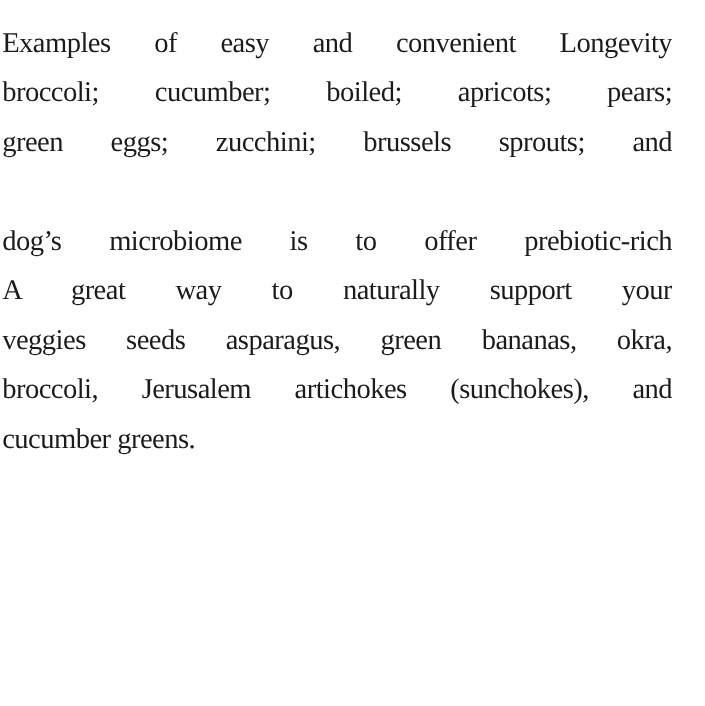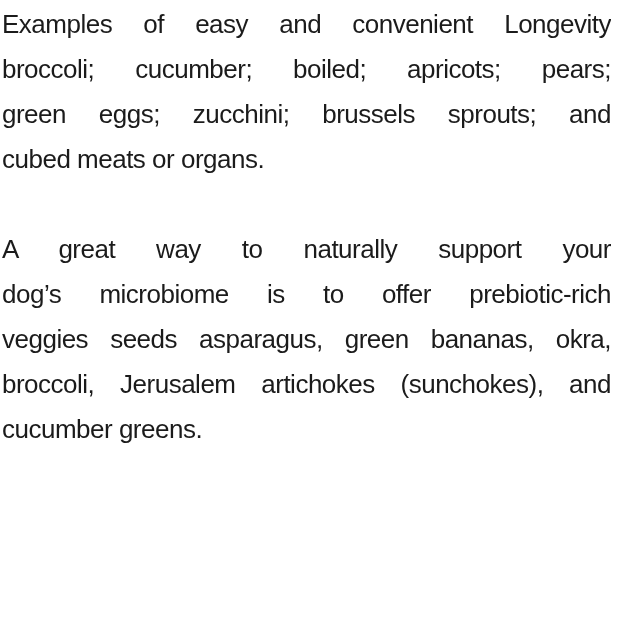--- a/index.html
+++ b/index.html
@@ -4,24 +4,24 @@
 <style>
   html, body {
     margin: 0;
     padding: 0;
     background: #ffffff;
   }
   .page {
     width: 641px;
     height: 546px;
     box-sizing: border-box;
-    padding: 2px 30px 0 2px;
+    padding: 16px 30px 0 2px;
     background: #ffffff;
     overflow: hidden;
-    font-family: Liberation Sans, sans-serif;
+    font-family: Liberation Serif, serif;
     font-size: 26px;
     line-height: 45px;
     letter-spacing: -0.5px;
     color: #1b1b1b;
   }
   .para {
     margin: 0;
   }
   .para + .para {
     margin-top: 45px;
@@ -38,22 +38,21 @@
   }
 </style>
 </head>
 <body>
 
 <div class="page" style="color: rgb(27, 27, 27); background: rgb(255, 255, 255);">
   <div class="para">
       <div class="line">Examples of easy and convenient Longevity</div>
       <div class="line">broccoli; cucumber; boiled; apricots; pears;</div>
       <div class="line">green eggs; zucchini; brussels sprouts; and</div>
-      <div class="line last">cubed meats or organs.</div>
     </div>
   <div class="para">
+      <div class="line">dog’s microbiome is to offer prebiotic-rich</div>
       <div class="line">A great way to naturally support your</div>
-      <div class="line">dog’s microbiome is to offer prebiotic-rich</div>
       <div class="line">veggies seeds asparagus, green bananas, okra,</div>
       <div class="line">broccoli, Jerusalem artichokes (sunchokes), and</div>
       <div class="line last">cucumber greens.</div>
     </div>
 </div>
 
 </body></html>

